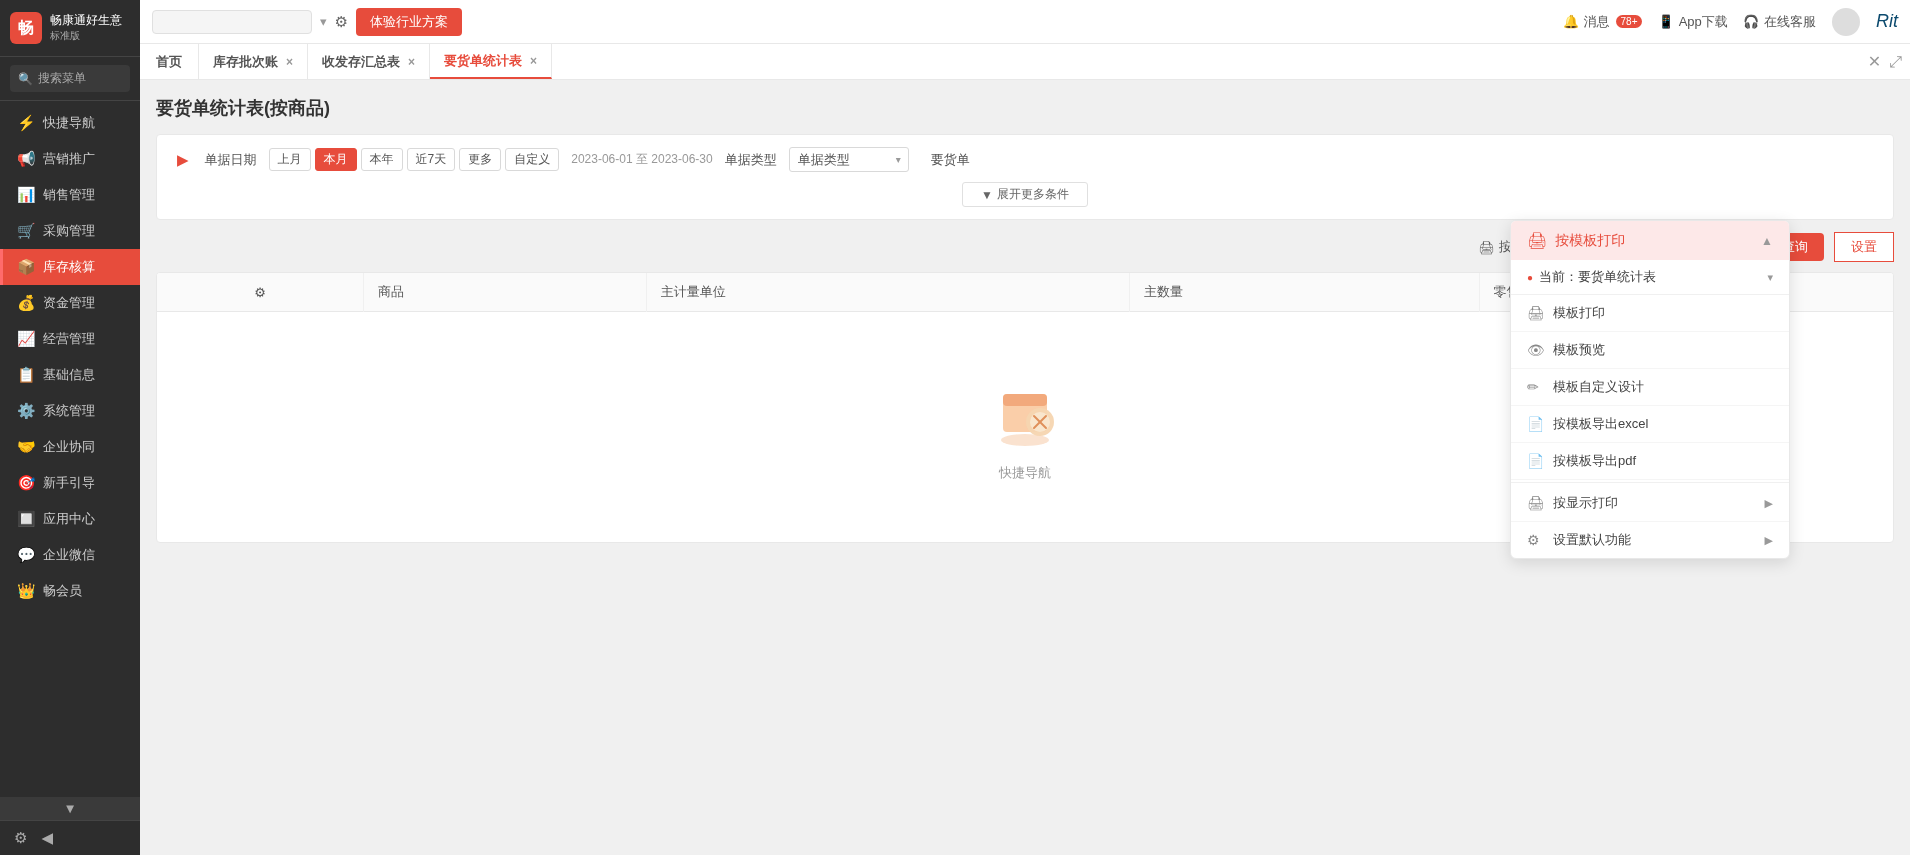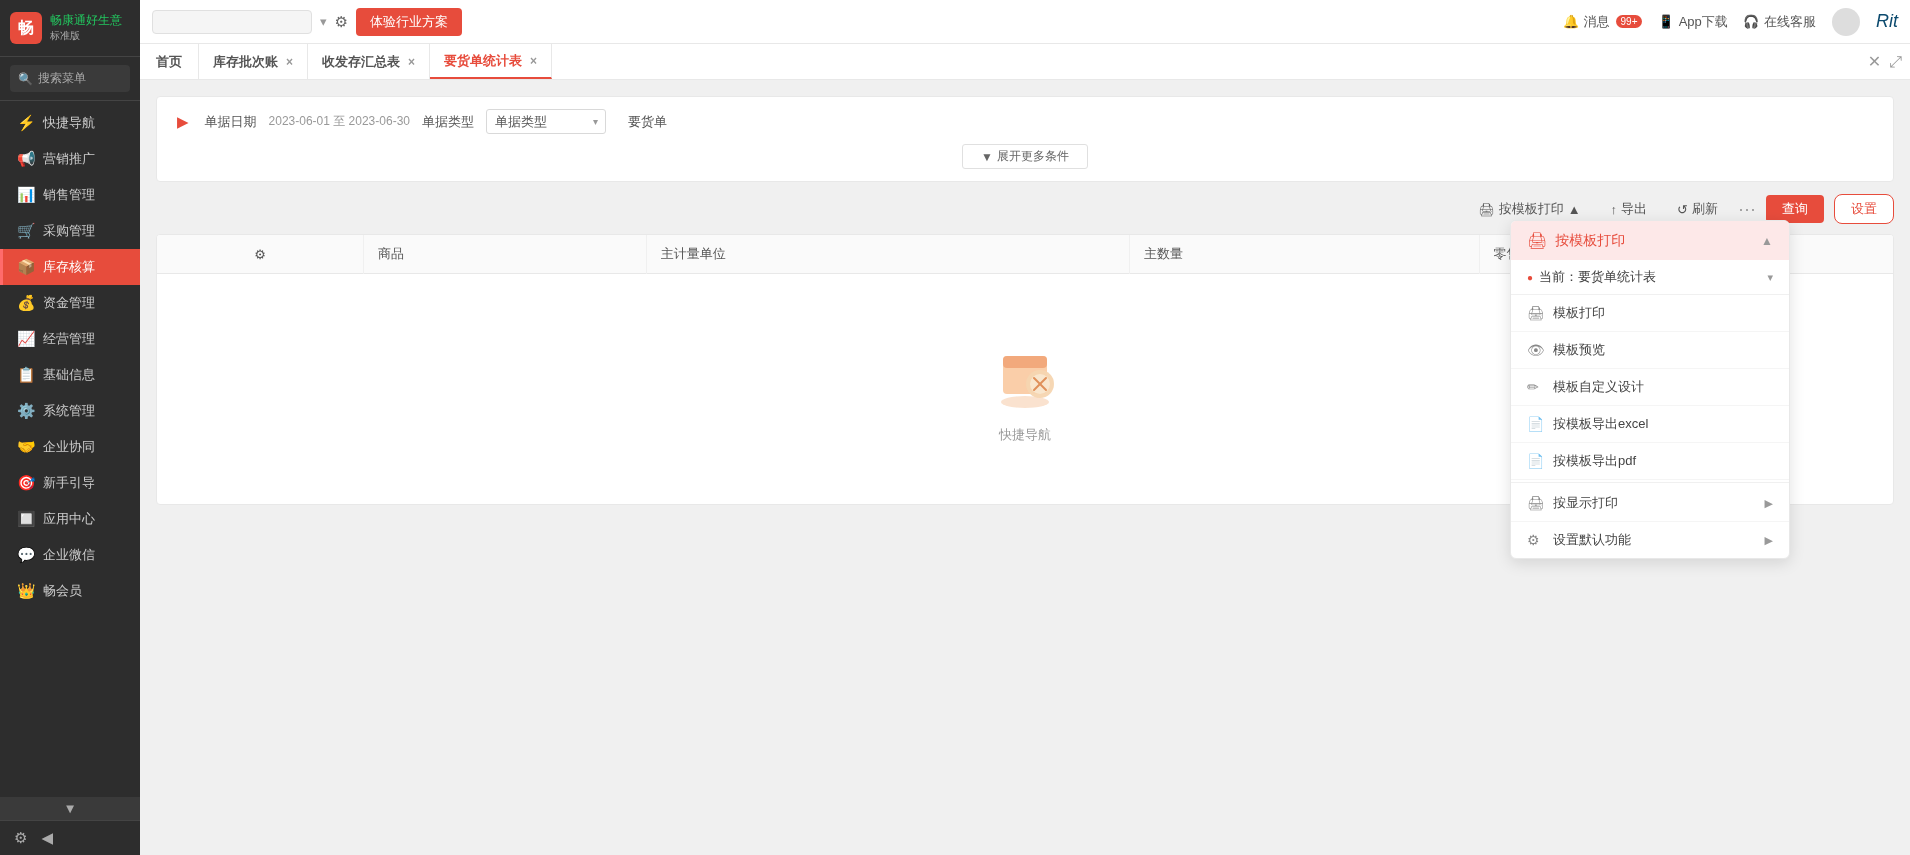--- a/index.html
+++ b/index.html
@@ -27,21 +27,21 @@
       height: 32px;
       background: #e74c3c;
       border-radius: 6px;
       display: flex;
       align-items: center;
       justify-content: center;
       color: white;
       font-size: 16px;
       font-weight: bold;
     }
-    .sidebar-logo-text { font-size: 12px; color: #22c55e; line-height: 1.3; }
+    .sidebar-logo-text { font-size: 12px; color: #ffffff; line-height: 1.3; }
     .sidebar-logo-sub { font-size: 10px; color: #aaa; }
 
     .sidebar-search {
       padding: 8px 10px;
       border-bottom: 1px solid #444;
     }
     .sidebar-search-btn {
       width: 100%;
       background: #3a3a3a;
       border: none;
@@ -340,21 +340,21 @@
       border: none;
       border-radius: 4px;
       padding: 5px 16px;
       font-size: 13px;
       cursor: pointer;
     }
     .action-btn-outline {
       background: #fff;
       border: 1px solid #e74c3c;
       color: #e74c3c;
-      border-radius: 8px;
+      border-radius: 0;
       padding: 5px 16px;
       font-size: 13px;
       cursor: pointer;
     }
     .action-btn-dots {
       background: none;
       border: none;
       color: #999;
       font-size: 18px;
       cursor: pointer;
@@ -564,21 +564,21 @@
   <div class="topbar">
     <input class="topbar-search" type="text" style="">
     <button class="topbar-dropdown-btn">▾</button>
     <button class="topbar-gear">⚙</button>
     <button class="topbar-trial-btn">体验行业方案</button>
     <div class="topbar-spacer"></div>
     <div class="topbar-right">
       <div class="topbar-right-item">
         <span>🔔</span>
         <span>消息</span>
-        <span class="badge">99+</span>
+        <span class="badge">78+</span>
       </div>
       <div class="topbar-right-item">
         <span>📱</span>
         <span>App下载</span>
       </div>
       <div class="topbar-right-item">
         <span>🎧</span>
         <span>在线客服</span>
       </div>
       <div class="topbar-avatar"></div>
@@ -602,25 +602,34 @@
       <span>要货单统计表</span>
       <span class="tab-close">×</span>
     </div>
     <div class="tabs-window-btns">
       <button class="tabs-win-btn">✕</button>
       <button class="tabs-win-btn">⤢</button>
     </div>
   </div>
 
   <div class="content">
+    <div class="page-title">要货单统计表(按商品)</div>
 
     <div class="filter-card">
       <div class="filter-row">
         <button class="filter-expand-btn">▶</button>
         <span class="filter-label">单据日期</span>
+        <div class="date-btns">
+          <button class="date-btn">上月</button>
+          <button class="date-btn active">本月</button>
+          <button class="date-btn">本年</button>
+          <button class="date-btn">近7天</button>
+          <button class="date-btn">更多</button>
+          <button class="date-btn">自定义</button>
+        </div>
         <span class="date-range">2023-06-01 至 2023-06-30</span>
         <span class="filter-label">单据类型</span>
         <div class="filter-select-wrap">
           <select class="filter-select">
             <option>单据类型</option>
           </select>
           <span class="filter-select-arrow">▾</span>
         </div>
         <span style="margin-left:10px;color:#555;font-size:13px">要货单</span>
       </div>

